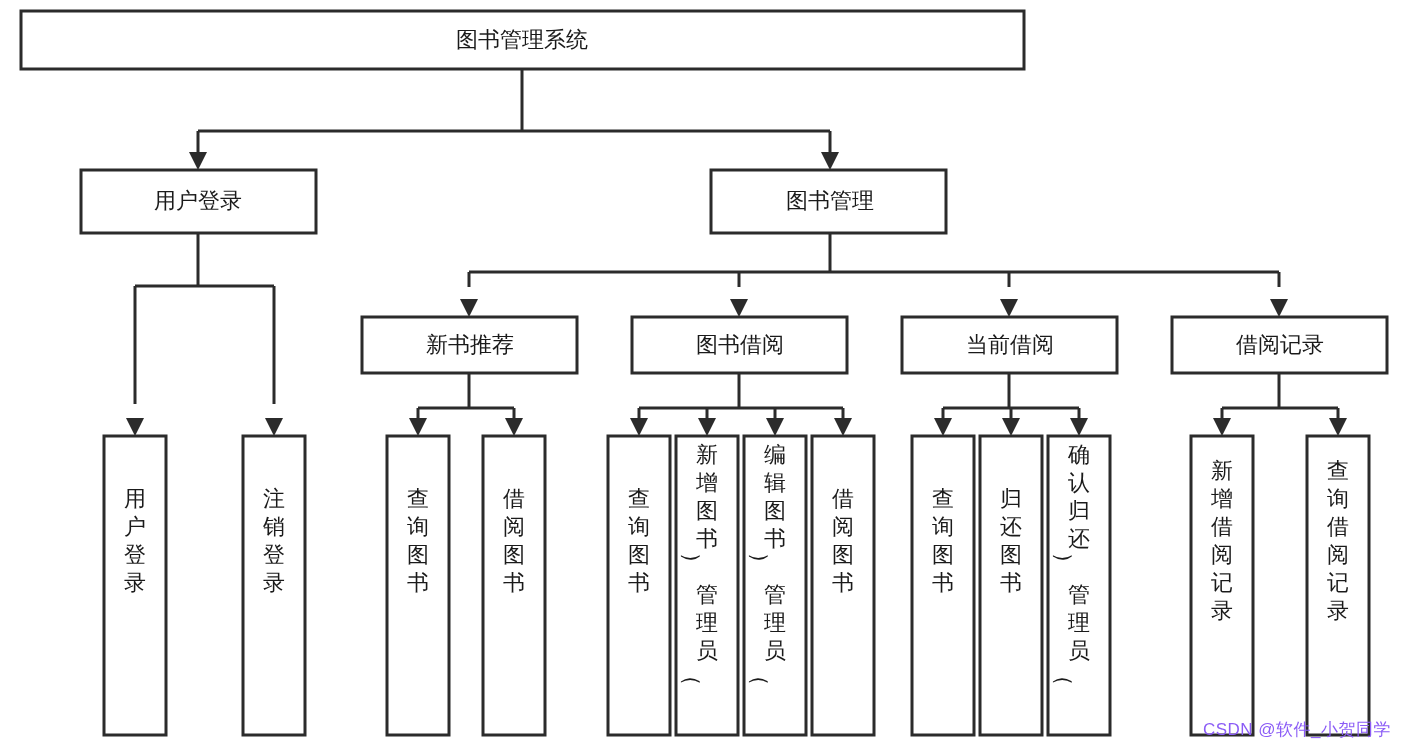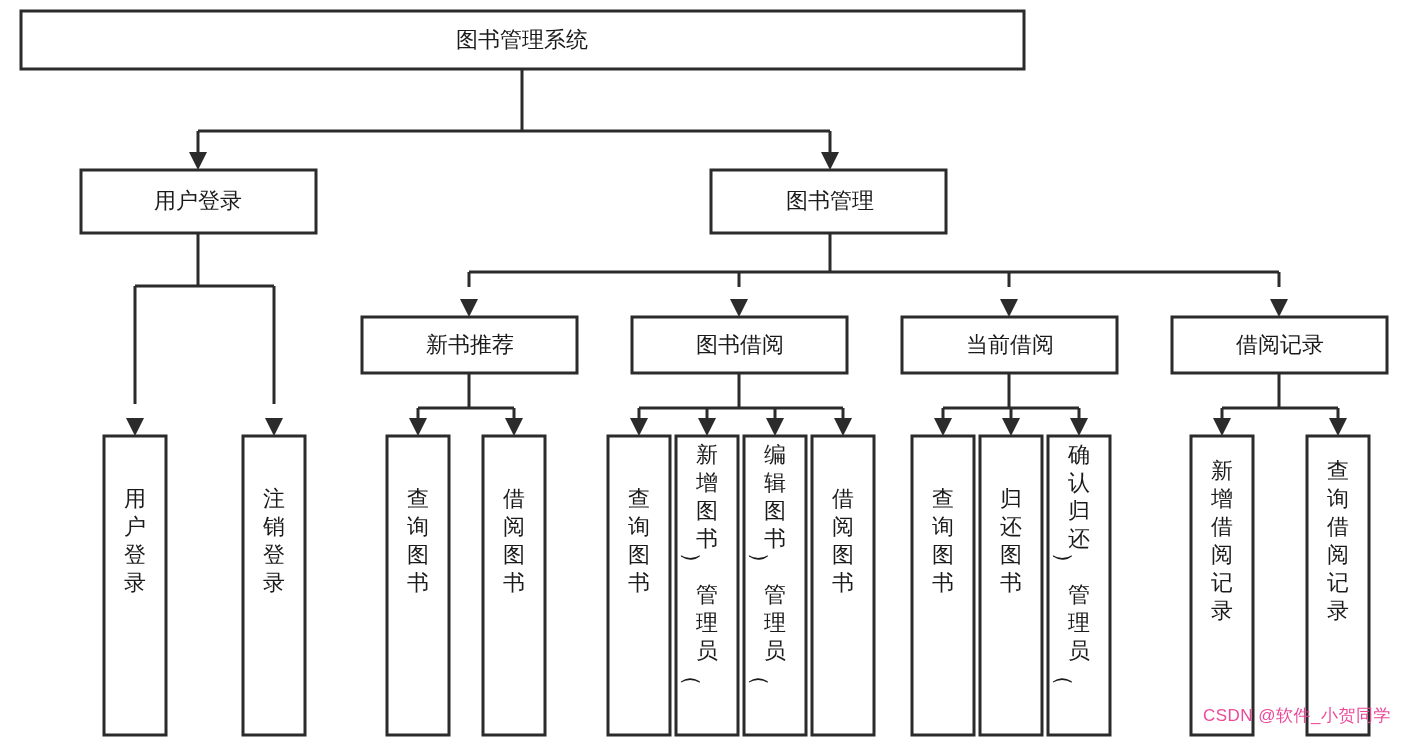--- a/index.html
+++ b/index.html
@@ -54,24 +54,24 @@
     stroke-width: 3;
     fill: none;
   }
   .arrow-head {
     fill: #2b2b2b;
     stroke: none;
   }
   .watermark {
     position: absolute;
     right: 8px;
-    bottom: 20px;
+    bottom: 6px;
     font-family: "Liberation Sans", "DejaVu Sans", sans-serif;
     font-size: 17px;
-    color: #ec4899;
+    color: #8b5cf6;
     white-space: nowrap;
     letter-spacing: 0.5px;
     user-select: none;
   }
 </style>
 </head>
 <body>
 
 <div id="diagram-root">
   <svg id="flowchart" viewBox="0 0 1405 747" xmlns="http://www.w3.org/2000/svg">

